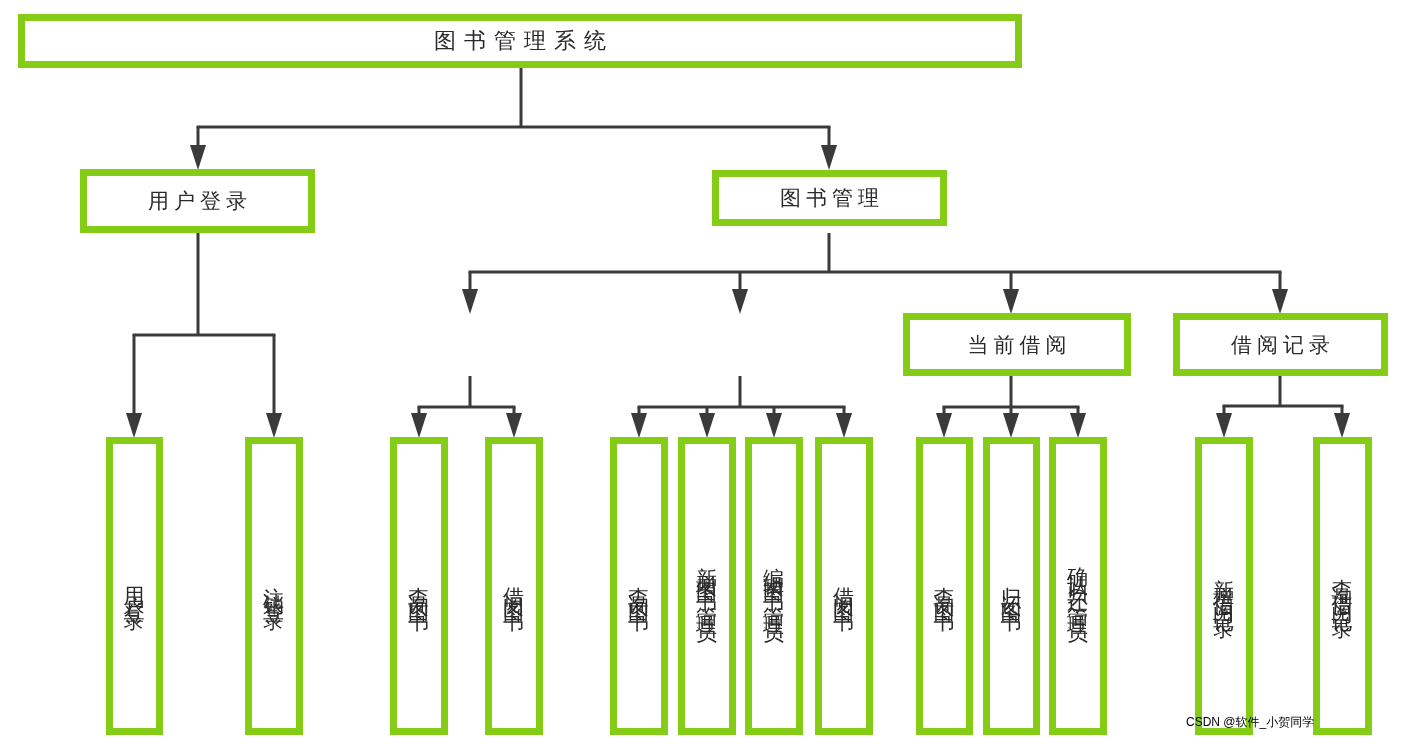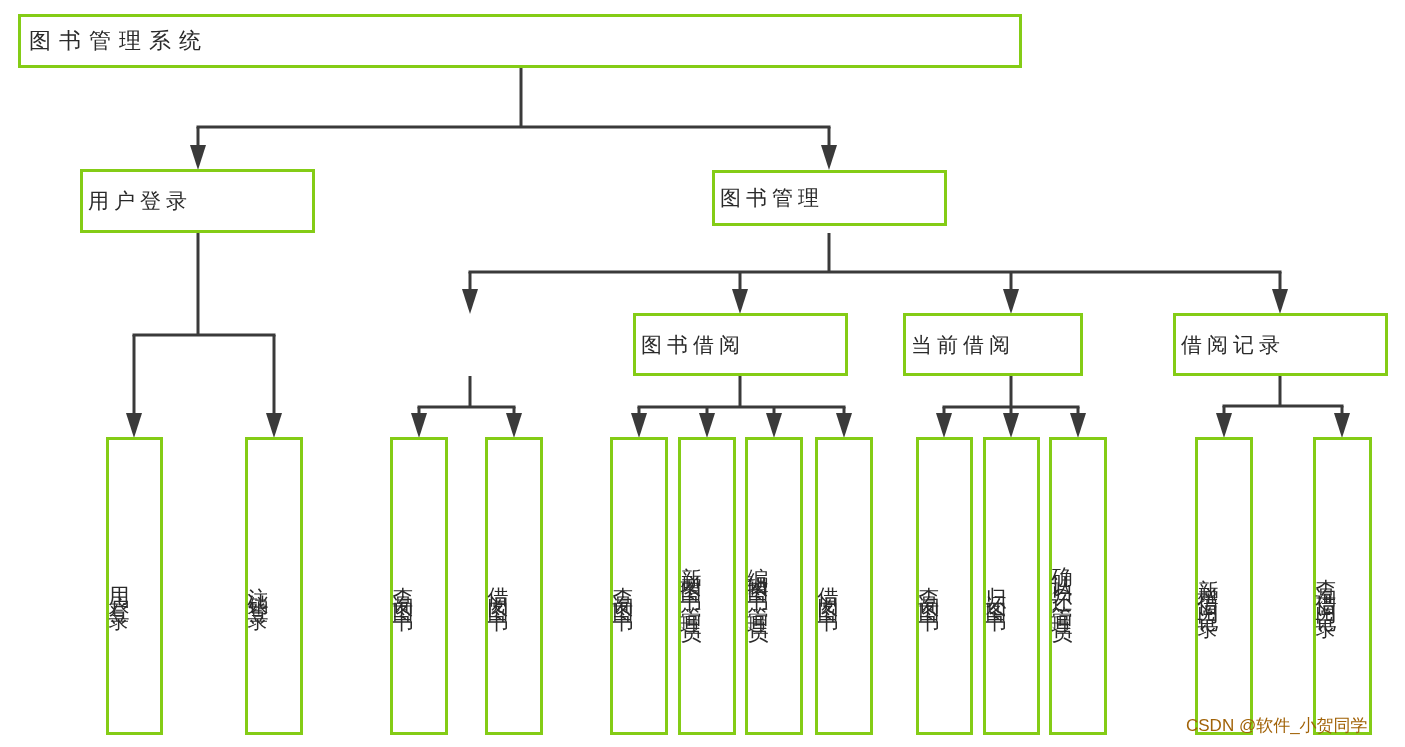--- a/index.html
+++ b/index.html
@@ -18,23 +18,24 @@
   #connectors {
     position: absolute;
     left: 0;
     top: 0;
     z-index: 0;
   }
   .node {
     position: absolute;
     box-sizing: border-box;
     background: #ffffff;
-    border: 3px solid #84cc16;
+    border: 7px solid #84cc16;
     display: flex;
     align-items: center;
+    justify-content: center;
     color: #2a2a2a;
     z-index: 1;
   }
   .hlabel {
     font-size: 21px;
     letter-spacing: 5px;
     text-indent: 5px; 
     white-space: nowrap;
   }
   .root .hlabel {
@@ -51,21 +52,21 @@
     white-space: nowrap;
   }
   
   #root   { left: 18px;   top: 14px;  width: 1004px; height: 54px; }
   
   #b-user { left: 80px;   top: 169px; width: 235px;  height: 64px; }
   #b-mgmt { left: 712px;  top: 170px; width: 235px;  height: 56px; }
   
   #n1 { left: 362px;  top: 313px; width: 217px; height: 63px; }
   #n2 { left: 633px;  top: 313px; width: 215px; height: 63px; }
-  #n3 { left: 903px;  top: 313px; width: 180px; height: 63px; }
+  #n3 { left: 903px;  top: 313px; width: 228px; height: 63px; }
   #n4 { left: 1173px; top: 313px; width: 215px; height: 63px; }
   
   .leaf { top: 437px; height: 298px; }
   #l1  { left: 106px;  width: 57px; }
   #l2  { left: 245px;  width: 58px; }
   #l3  { left: 390px;  width: 58px; }
   #l4  { left: 485px;  width: 58px; }
   #l5  { left: 610px;  width: 58px; }
   #l6  { left: 678px;  width: 58px; }
   #l7  { left: 745px;  width: 58px; }
@@ -73,22 +74,22 @@
   #l9  { left: 916px;  width: 57px; }
   #l10 { left: 983px;  width: 57px; }
   #l11 { left: 1049px; width: 58px; }
   #l12 { left: 1195px; width: 58px; }
   #l13 { left: 1313px; width: 59px; }
   .watermark {
     position: absolute;
     left: 1186px;
     top: 714px;
     z-index: 2;
-    font-size: 17px;
-    color: #a16207;
+    font-size: 12px;
+    color: #000000;
     white-space: nowrap;
   }
 </style>
 </head>
 <body>
 
 <div class="stage">
 
   <svg id="connectors" width="1405" height="747">
       <line x1="521" y1="68" x2="521" y2="127" stroke="#3a3a3a" stroke-width="3"></line>
@@ -149,23 +150,20 @@
     <span class="hlabel">图书管理系统</span>
   </div>
 
   <div class="node" id="b-user">
     <span class="hlabel">用户登录</span>
   </div>
   <div class="node" id="b-mgmt">
     <span class="hlabel">图书管理</span>
   </div>
 
-  <div class="node" id="n2">
-    <span class="hlabel">图书借阅</span>
-  </div>
   <div class="node" id="n3">
     <span class="hlabel">当前借阅</span>
   </div>
   <div class="node" id="n4">
     <span class="hlabel">借阅记录</span>
   </div>
 
   <div class="node leaf" id="l1">
     <span class="vtext">用户登录</span>
   </div>

